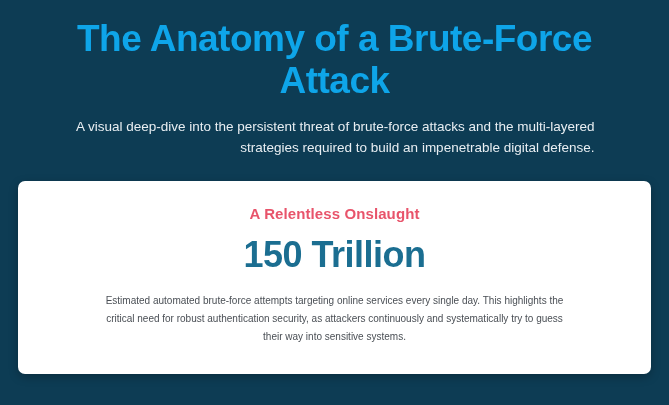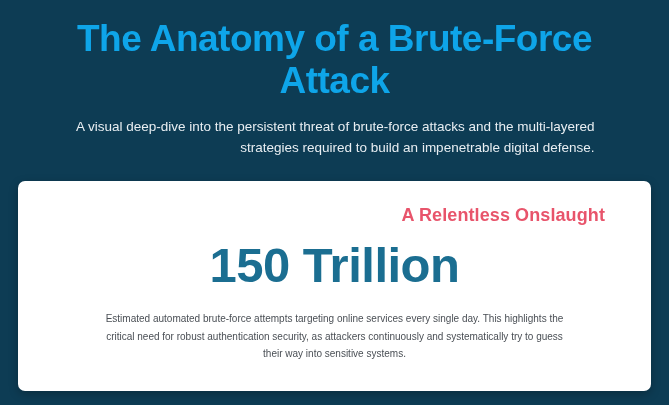--- a/index.html
+++ b/index.html
@@ -46,29 +46,28 @@
     margin: 22px auto 0 auto;
     width: 633px;
     box-sizing: border-box;
     background: #ffffff;
     border-radius: 7px;
     padding: 24px 46px 28px 46px;
     text-align: center;
     box-shadow: 0 3px 10px rgba(0,0,0,0.25);
   }
   .card-eyebrow {
-    font-size: 18px;
+    font-size: 15px;
     font-weight: bold;
     color: #e8546b;
     margin: 0;
     letter-spacing: 0.1px;
-    text-align: right;
   }
   .card-stat {
-    font-size: 49px;
+    font-size: 36px;
     font-weight: bold;
     color: #1b6e91;
     margin: 14px 0 0 0;
     letter-spacing: -0.5px;
     line-height: 1.05;
   }
   .card-desc {
     margin: 18px auto 0 auto;
     max-width: 470px;
     font-size: 10px;

